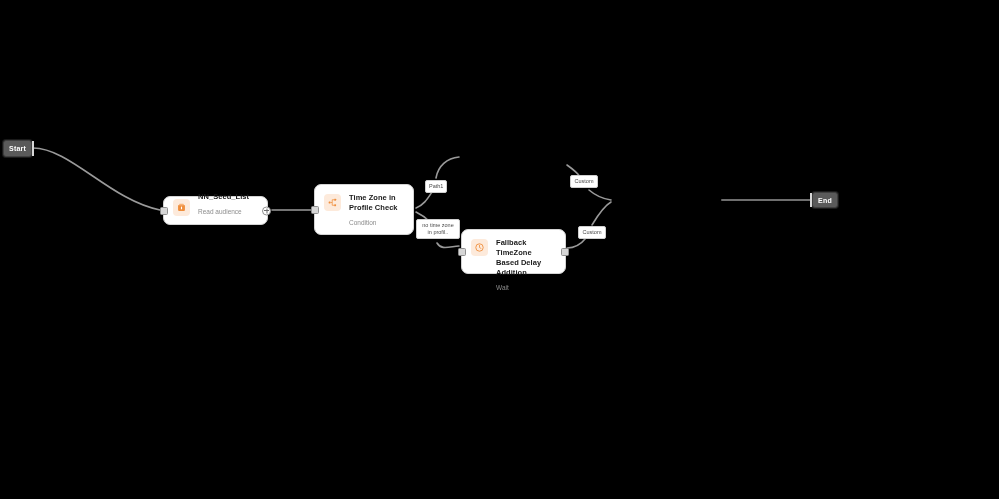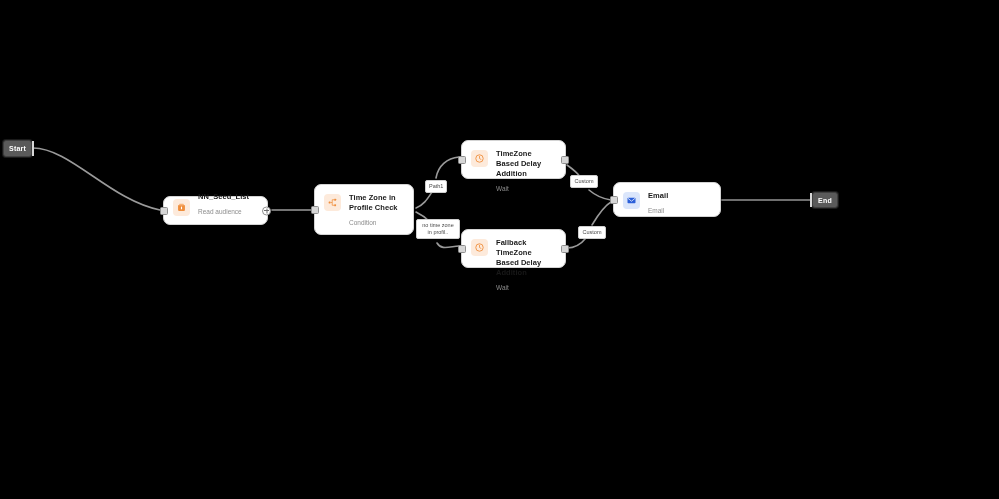--- a/index.html
+++ b/index.html
@@ -222,70 +222,43 @@
   </div>
 
   <div class="edge-label" style="left:425px; top:180px; width:22px;">
     <span>Path1</span>
   </div>
 
   <div class="edge-label" style="left:416px; top:219px; width:44px;">
     <span>no time zone in profil..</span>
   </div>
 
-  <div class="node" style="left:461px; top:140px; width:105px; height:39px;">
+
+  <div class="node" style="left:461px; top:229px; width:105px; height:45px;">
     <span class="port left square"></span>
     <span class="icon-wrap orange">
       <svg width="11" height="11" viewBox="0 0 16 16">
         <circle cx="8" cy="8" r="5.4" fill="none" stroke="#ef8e3c" stroke-width="1.3"></circle>
         <path d="M8,4.8 V8 L10.2,9.4" stroke="#ef8e3c" stroke-width="1.2" fill="none" stroke-linecap="round"></path>
       </svg>
     </span>
     <span class="labels">
-      <span class="title">TimeZone Based Delay Addition</span>
-      <span class="subtitle">Wait</span>
-    </span>
-    <span class="port right square"></span>
-  </div>
-
-  <div class="node" style="left:461px; top:229px; width:105px; height:39px;">
-    <span class="port left square"></span>
-    <span class="icon-wrap orange">
-      <svg width="11" height="11" viewBox="0 0 16 16">
-        <circle cx="8" cy="8" r="5.4" fill="none" stroke="#ef8e3c" stroke-width="1.3"></circle>
-        <path d="M8,4.8 V8 L10.2,9.4" stroke="#ef8e3c" stroke-width="1.2" fill="none" stroke-linecap="round"></path>
-      </svg>
-    </span>
-    <span class="labels">
       <span class="title">Fallback TimeZone Based Delay Addition</span>
       <span class="subtitle">Wait</span>
     </span>
     <span class="port right square"></span>
   </div>
 
   <div class="edge-label" style="left:570px; top:175px; width:28px;">
     <span>Custom</span>
   </div>
 
   <div class="edge-label" style="left:578px; top:226px; width:28px;">
     <span>Custom</span>
   </div>
 
-  <div class="node" style="left:613px; top:182px; width:108px; height:35px;">
-    <span class="port left square"></span>
-    <span class="icon-wrap blue">
-      <svg width="11" height="11" viewBox="0 0 16 16">
-        <rect x="2.2" y="4" width="11.6" height="8" rx="1.2" fill="#2b5fd9"></rect>
-        <path d="M2.8,4.8 L8,9 L13.2,4.8" stroke="#ffffff" stroke-width="1.1" fill="none"></path>
-      </svg>
-    </span>
-    <span class="labels">
-      <span class="title">Email</span>
-      <span class="subtitle">Email</span>
-    </span>
-  </div>
 
   <div class="terminal end" style="left:812px; top:192px; width:24px; height:14px;">
     <span class="bar"></span>
     <span>End</span>
   </div>
 
 </div>
 
 </body></html>

